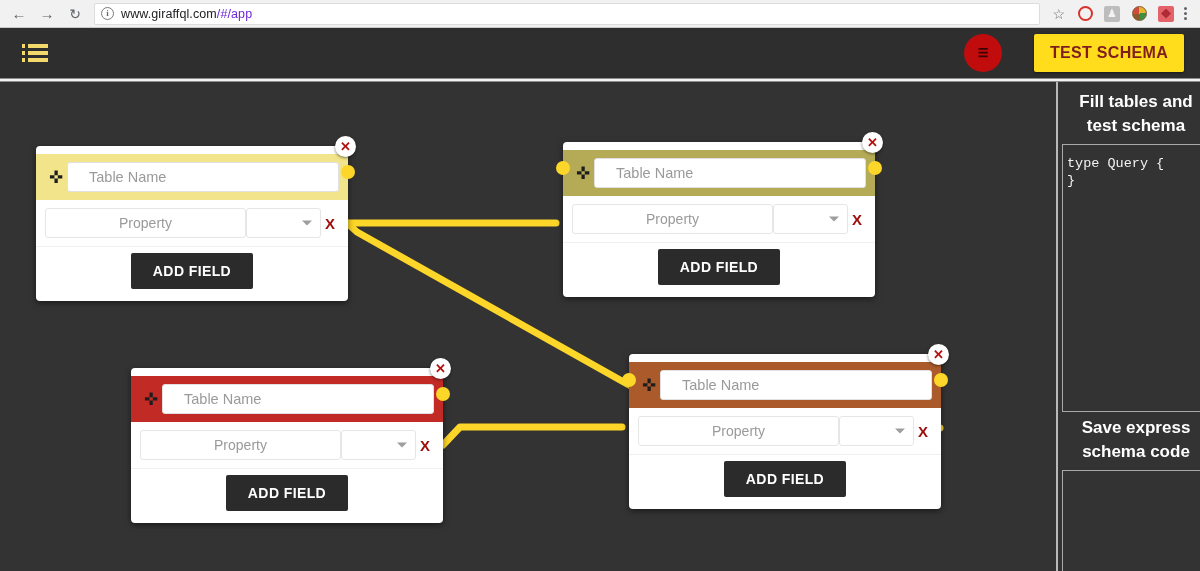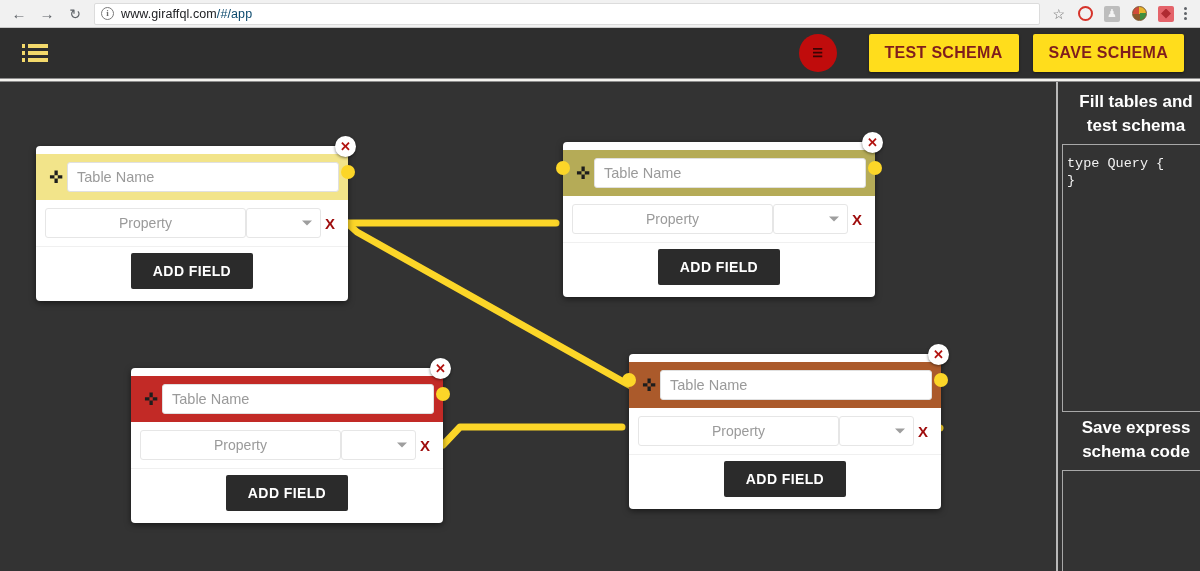--- a/index.html
+++ b/index.html
@@ -32,21 +32,21 @@
     display: flex; align-items: center; padding: 0 6px;
   }
   .info-icon {
     width: 13px; height: 13px; border: 1.3px solid #7a7a7a;
     border-radius: 50%; margin-right: 7px;
     font-size: 9px; color: #6d6d6d; line-height: 11px; text-align: center;
     font-family: "Liberation Serif", serif; font-weight: bold;
     flex: none;
   }
   .url { font-size: 12.5px; color: #202124; letter-spacing: .1px; white-space: nowrap; }
-  .url .dim { color: #0c4a6e; margin-top: 24px; }
+  .url .dim { color: #6d28d9; margin-top: 24px; }
   .omni-actions { display: flex; align-items: center; gap: 1px; padding-right: 4px; }
   .star { font-size: 14px; color: #6c6c6c; padding: 0 6px; }
   .ext { width: 20px; height: 20px; margin: 0 3px; border-radius: 3px;
          display: flex; align-items: center; justify-content: center; }
   .ext-opera { border: 2.5px solid #d6332a; border-radius: 50%; width: 15px; height: 15px; }
   .ext-grey { background: #bdbdbd; border-radius: 2px; width: 16px; height: 16px;
               display:flex;align-items:center;justify-content:center;
               font-size: 11px; color:#f3f3f3; }
   .ext-circle { width: 15px; height: 15px; border-radius: 50%;
                 background: conic-gradient(#e8b42b 0deg 90deg, #3f8f3f 90deg 180deg,
@@ -114,21 +114,21 @@
     padding: 8px 9px;
     margin: 8px 0 0 0;
   }
   .move-icon { width: 22px; flex: none; display:flex; align-items:center; justify-content:center;
                color: #1d1d1d; font-size: 17px; line-height: 1; cursor: move; }
   .tname-input {
     flex: 1; height: 30px;
     border: 1px solid #e0e0e0; border-radius: 3px;
     background: #fff; color: #555;
     font-family: "Liberation Sans", sans-serif; font-size: 14.5px;
-    padding: 0 9px;
+    padding: 0 21px;
   }
   .tname-input::placeholder { color: #9a9a9a; }
   .prop-row {
     display: flex; align-items: center; 
     padding: 8px 9px 8px 9px;
     background: #fff;
   }
   .prop-input {
     flex: 1; height: 30px;
     border: 1px solid #e6e6e6; border-radius: 3px;
@@ -255,21 +255,20 @@
     <div class="line">
         <span class="dot"></span>
         <span class="bar"></span>
       </div>
   </div>
   <div class="header-spacer"></div>
   <button class="avatar-btn">
     <span class="glyph">☰</span>
   </button>
   <button class="yellow-btn">TEST SCHEMA</button>
-  <button class="yellow-btn">SAVE SCHEMA</button>
 </div>
 <div class="header-rule"></div>
 
 <div class="canvas">
   <svg class="edges" viewBox="0 0 1056 489">
     <path d="M 347 141 L 556 141" fill="none" stroke="#fcd628" stroke-width="7" stroke-linecap="round"></path>
     <path d="M 347 141 L 357 150 L 693 339 L 703 346 L 940 346" fill="none" stroke="#fcd628" stroke-width="7" stroke-linecap="round" stroke-linejoin="round"></path>
     <path d="M 443 363 L 460 345 L 622 345" fill="none" stroke="#fcd628" stroke-width="7" stroke-linecap="round" stroke-linejoin="round"></path>
   </svg>
 

